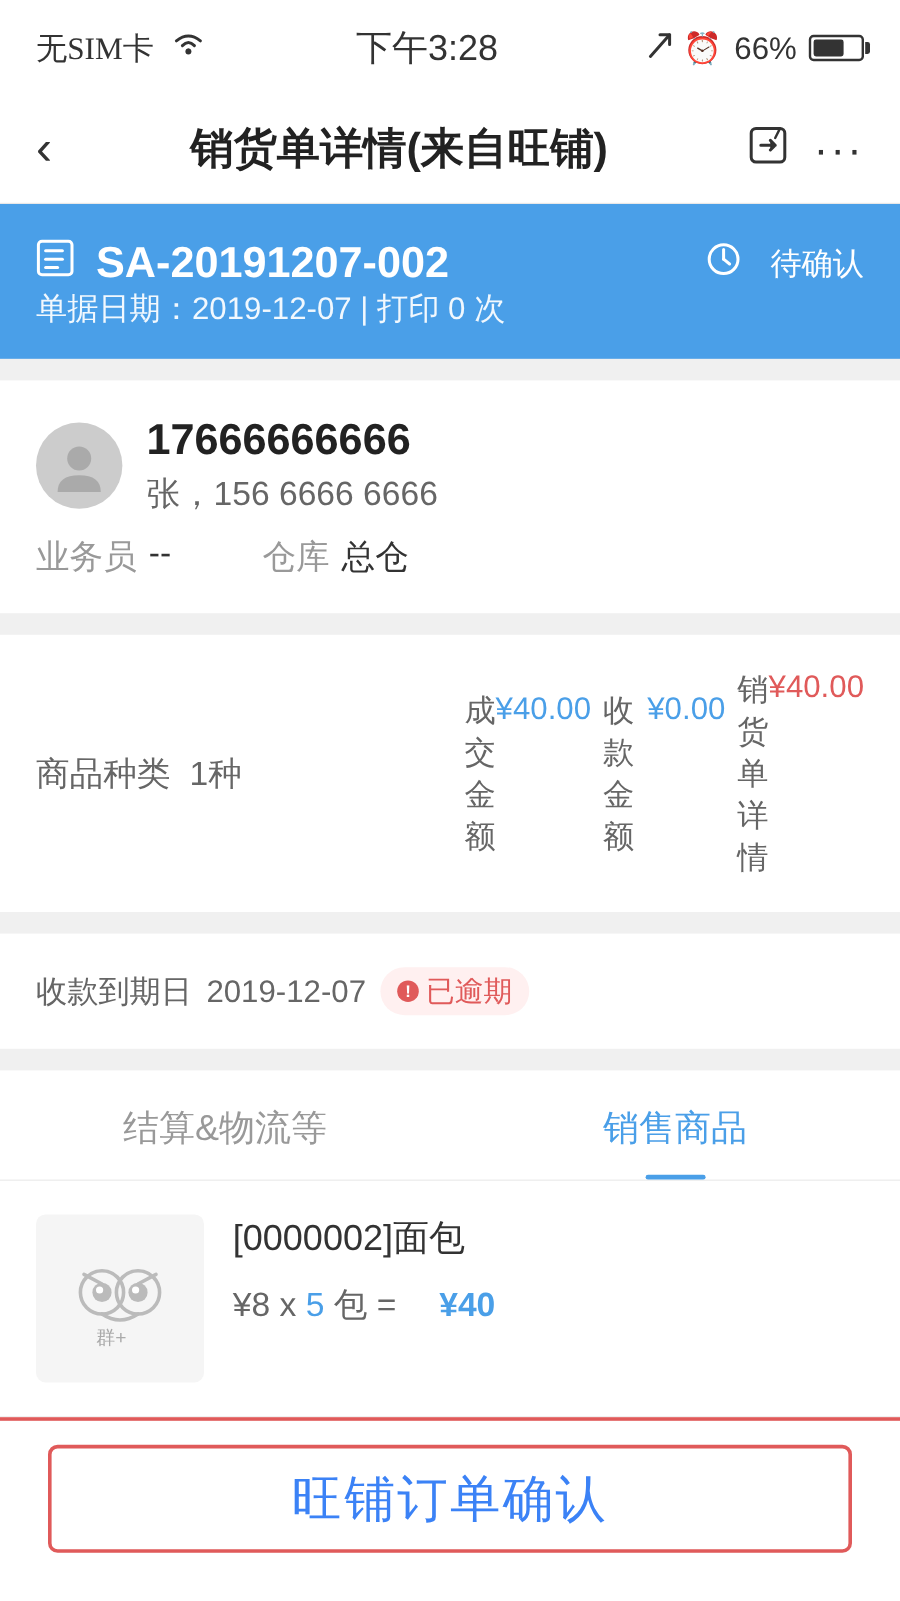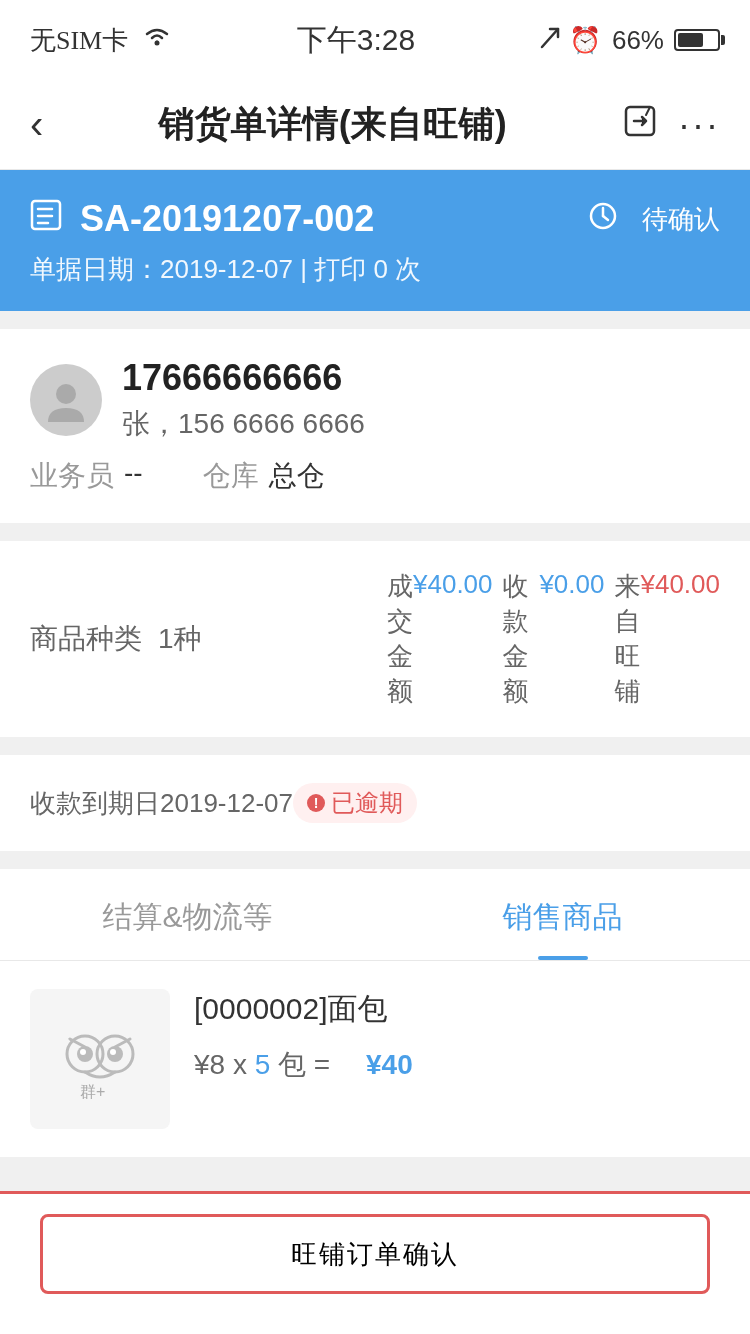--- a/index.html
+++ b/index.html
@@ -54,21 +54,20 @@
     
     .order-header {
       background: #4a9fe8;
       padding: 28px 30px 24px;
       margin-top: 0;
     }
     .order-header-top {
       display: flex;
       align-items: center;
       justify-content: space-between;
-      margin-bottom: 12px;
     }
     .order-id {
       font-size: 36px;
       font-weight: 700;
       color: #fff;
       display: flex;
       align-items: center;
       gap: 12px;
     }
     .order-status {
@@ -101,21 +100,21 @@
       width: 72px; height: 72px;
       background: #ccc;
       border-radius: 50%;
       display: flex; align-items: center; justify-content: center;
       flex-shrink: 0;
     }
     .customer-phone { font-size: 36px; font-weight: 600; color: #222; }
     .customer-info-secondary { font-size: 28px; color: #666; margin-top: 6px; }
     .customer-meta {
       display: flex;
-      gap: 60px;
+      gap: 76px;
       margin-top: 14px;
       font-size: 28px;
       color: #666;
     }
     .meta-item { display: flex; gap: 10px; }
     .meta-label { color: #999; }
     .meta-value { color: #333; }
 
     
     .summary-grid {
@@ -145,20 +144,21 @@
       font-size: 26px;
     }
     .summary-label { color: #666; }
     .amount-blue { color: #4a9fe8; font-weight: 500; }
     .amount-red { color: #e05a5a; font-weight: 500; }
 
     
     .due-date-row {
       display: flex;
       align-items: center;
+      gap: 12px;
       font-size: 26px;
       color: #666;
     }
     .overdue-badge {
       background: #fff0f0;
       color: #e05a5a;
       border-radius: 20px;
       padding: 4px 14px;
       font-size: 24px;
       display: flex;
@@ -244,26 +244,26 @@
       position: fixed;
       bottom: 0;
       left: 0;
       width: 750px;
       background: #fff;
       padding: 20px 40px 40px;
       border-top: 3px solid #e05a5a;
     }
     .confirm-btn {
       width: 100%;
-      height: 80px;
+      height: 90px;
       background: #fff;
       border: 3px solid #e05a5a;
       border-radius: 8px;
-      font-size: 26px;
-      color: #000000;
+      font-size: 42px;
+      color: #3b82f6;
       cursor: pointer;
       font-weight: 500;
       letter-spacing: 2px;
     }
   </style>
 </head>
 <body>
 
 <div class="status-bar">
   <div class="status-left">
@@ -369,21 +369,21 @@
     <div class="summary-right">
       <div class="summary-row">
         <span class="summary-label">成交金额</span>
         <span class="amount-blue">¥40.00</span>
       </div>
       <div class="summary-row">
         <span class="summary-label">收款金额</span>
         <span class="amount-blue">¥0.00</span>
       </div>
       <div class="summary-row">
-        <span class="summary-label">来自旺铺</span>
+        <span class="summary-label">销货单详情</span>
         <span class="amount-red">¥40.00</span>
       </div>
     </div>
   </div>
 </div>
 
 <div class="section">
   <div class="due-date-row">
     <span>收款到期日</span>
     <span>2019-12-07</span>

